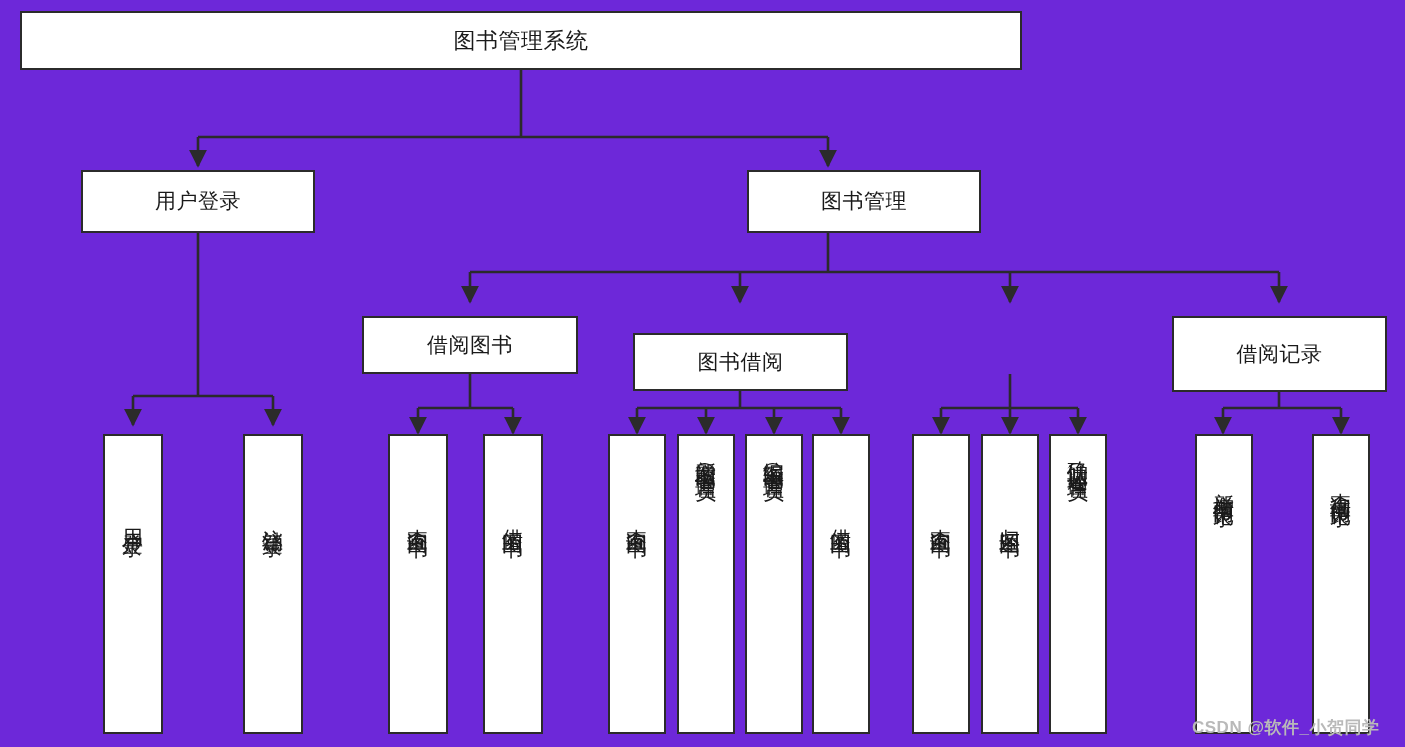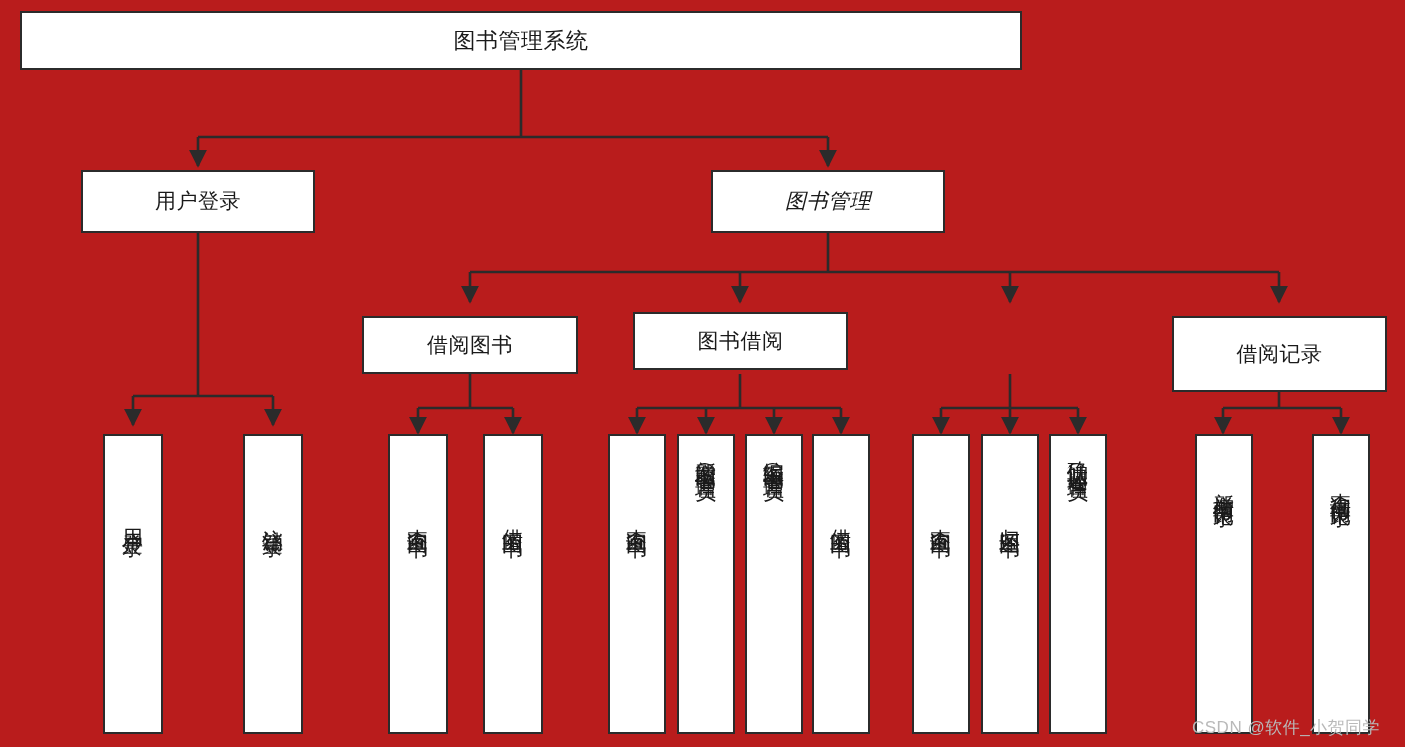--- a/index.html
+++ b/index.html
@@ -7,21 +7,21 @@
     padding: 0;
     background: #ffffff;
   }
   body {
     font-family: "Liberation Sans", "DejaVu Sans", sans-serif;
   }
   #canvas {
     position: relative;
     width: 1405px;
     height: 747px;
-    background: #b91c1c;
+    background: #6d28d9;
     overflow: hidden;
   }
   #edges {
     position: absolute;
     left: 0;
     top: 0;
     width: 1405px;
     height: 747px;
     pointer-events: none;
   }
@@ -127,28 +127,28 @@
     </g>
   </svg>
 
   <div class="node root horiz" style="left:20px; top:11px; width:1002px; height:59px;">
     <span class="node-label">图书管理系统</span>
   </div>
 
   <div class="node horiz" style="left:81px; top:170px; width:234px; height:63px;">
     <span class="node-label">用户登录</span>
   </div>
-  <div class="node horiz" style="left:711px; top:170px; width:234px; height:63px;font-style:italic;">
+  <div class="node horiz" style="left:747px; top:170px; width:234px; height:63px;">
     <span class="node-label">图书管理</span>
   </div>
 
   <div class="node horiz" style="left:362px; top:316px; width:216px; height:58px;">
     <span class="node-label">借阅图书</span>
   </div>
-  <div class="node horiz" style="left:633px; top:312px; width:215px; height:58px;">
+  <div class="node horiz" style="left:633px; top:333px; width:215px; height:58px;">
     <span class="node-label">图书借阅</span>
   </div>
   <div class="node horiz" style="left:1172px; top:316px; width:215px; height:76px;">
     <span class="node-label">借阅记录</span>
   </div>
 
   <div class="node vert" style="left:103px; top:434px; width:60px; height:300px; padding-top:76px;">
     <span class="node-label">用户登录</span>
   </div>
   <div class="node vert" style="left:243px; top:434px; width:60px; height:300px; padding-top:76px;">
@@ -185,15 +185,15 @@
     <span class="node-label">确认归还（管理员）</span>
   </div>
 
   <div class="node vert" style="left:1195px; top:434px; width:58px; height:300px; padding-top:40px;">
     <span class="node-label">新增借阅记录</span>
   </div>
   <div class="node vert" style="left:1312px; top:434px; width:58px; height:300px; padding-top:40px;">
     <span class="node-label">查询借阅记录</span>
   </div>
 
-  <div class="watermark" style="left:1192px; top:716px;">CSDN @软件_小贺同学</div>
+  <div class="watermark" style="left:1192px; top:716px;font-weight:bold;">CSDN @软件_小贺同学</div>
 
 </div>
 
 </body></html>

